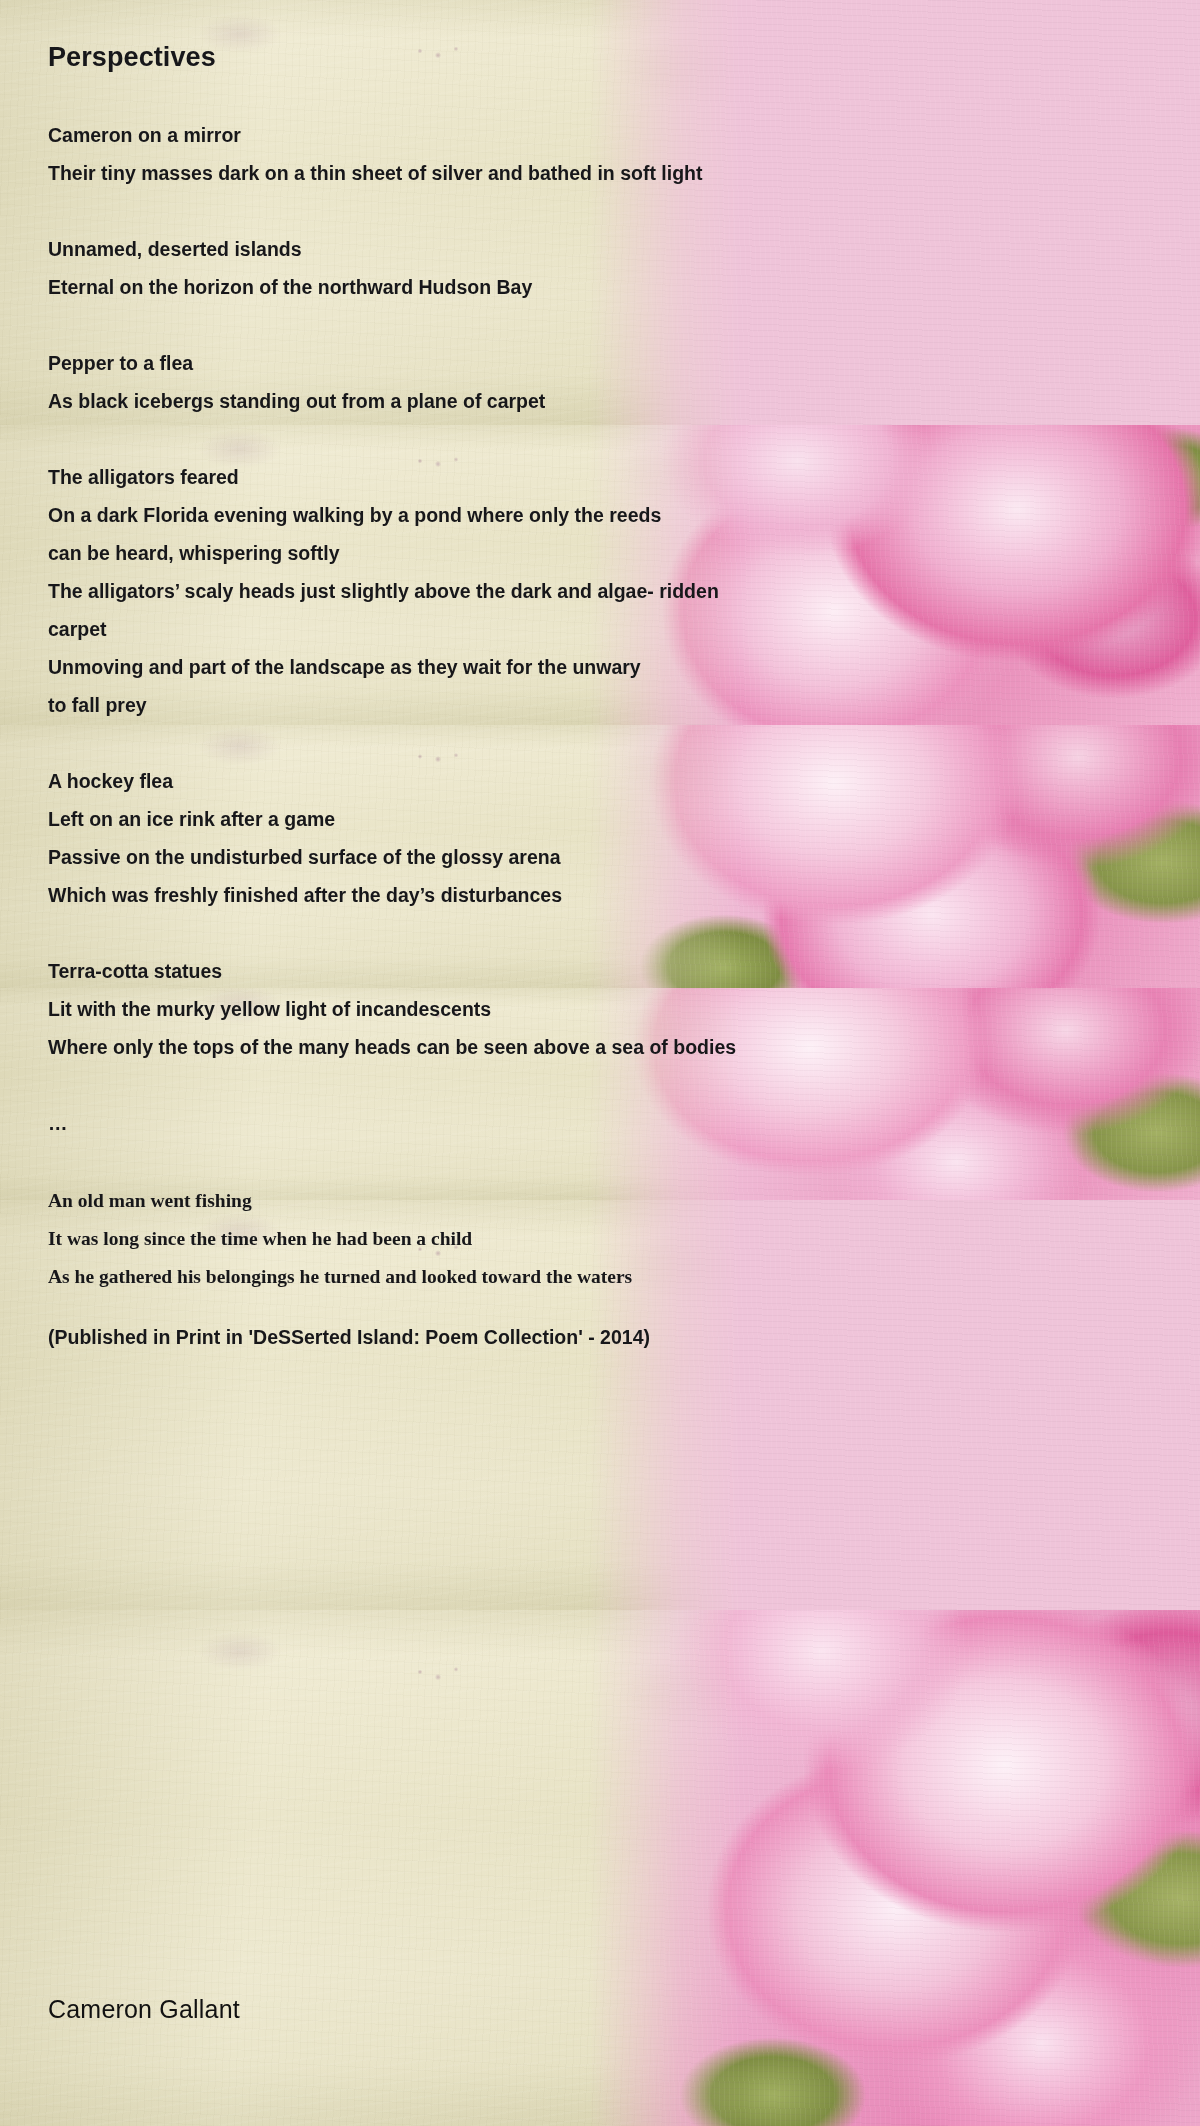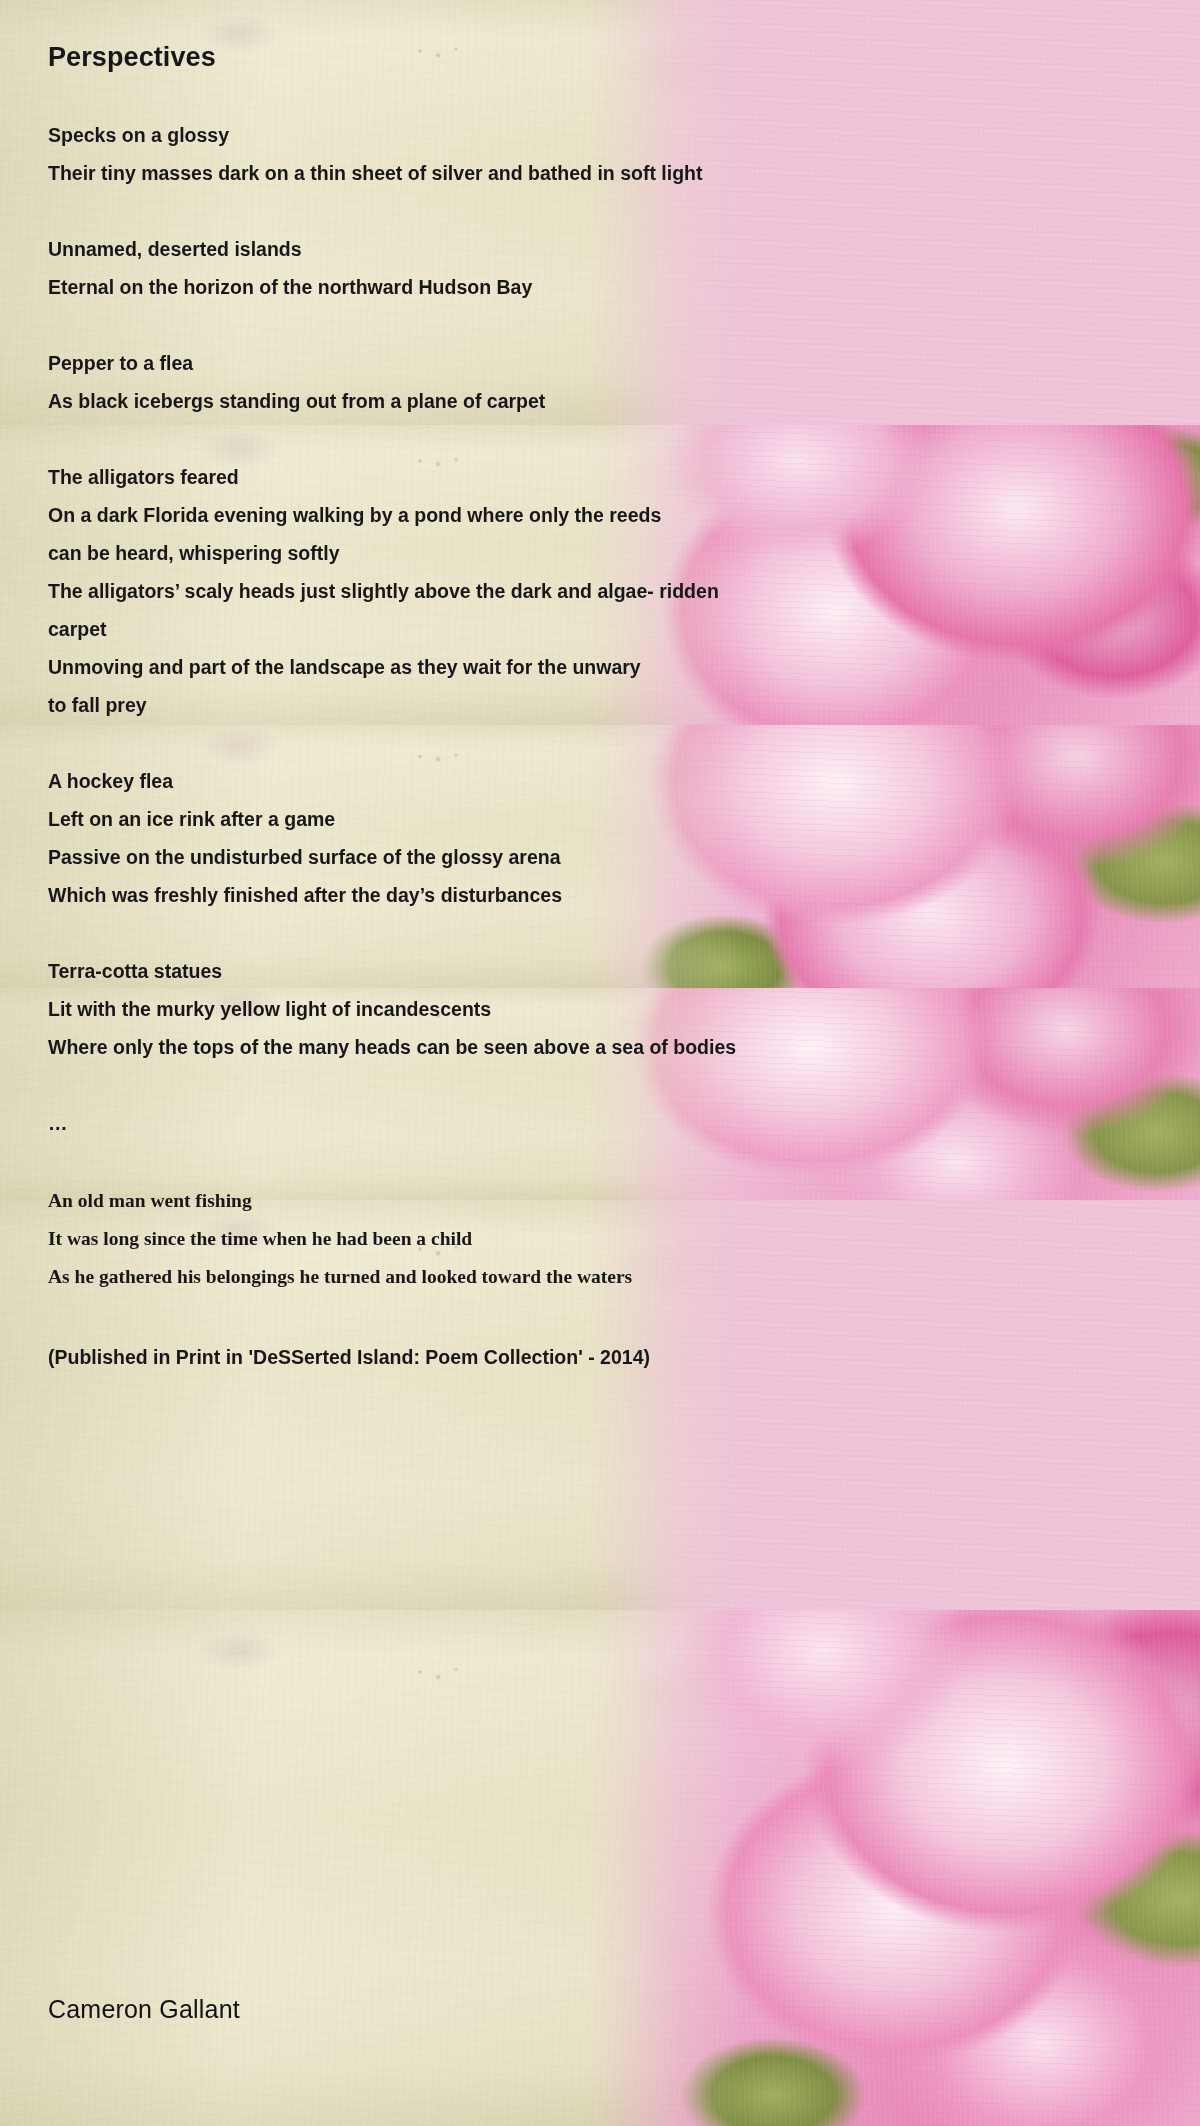--- a/index.html
+++ b/index.html
@@ -69,21 +69,21 @@
     white-space:nowrap;
   }
   .stanza{ margin:0 0 38px 0; }
   .line{
     font-size:19.5px; font-weight:bold; line-height:38px;
     white-space:nowrap; letter-spacing:0px;
   }
   .ellipsis-line{ font-size:19.5px; font-weight:bold; line-height:38px; letter-spacing:1px; }
   .pubnote{
     font-size:19.5px; font-weight:bold; line-height:38px;
-    white-space:nowrap; margin:42px 0 0 0;
+    white-space:nowrap; margin:22px 0 0 0;
   }
   .author{
     position:absolute; left:48px; top:1995px;
     font-size:25px; font-weight:normal;
     color:#111; letter-spacing:.2px; white-space:nowrap;
   }
 </style>
 </head>
 <body>
 
@@ -159,21 +159,21 @@
          background-image:
            repeating-linear-gradient(88deg, rgba(255,255,255,.06) 0 1px, rgba(255,255,255,0) 1px 5px),
            repeating-linear-gradient(2deg,  rgba(120,90,110,.05) 0 1px, rgba(255,255,255,0) 1px 6px);"></div>
   </div>
 
   <div class="content">
 
     <h1 class="poem-title">Perspectives</h1>
 
     <div class="stanza">
-      <div class="line">Specks on a glossy</div>
+      <div class="line">Cameron on a mirror</div>
       <div class="line">Their tiny masses dark on a thin sheet of silver and bathed in soft light</div>
     </div>
 
     <div class="stanza">
       <div class="line">Unnamed, deserted islands</div>
       <div class="line">Eternal on the horizon of the northward Hudson Bay</div>
     </div>
 
     <div class="stanza">
       <div class="line">Pepper to a flea</div>

